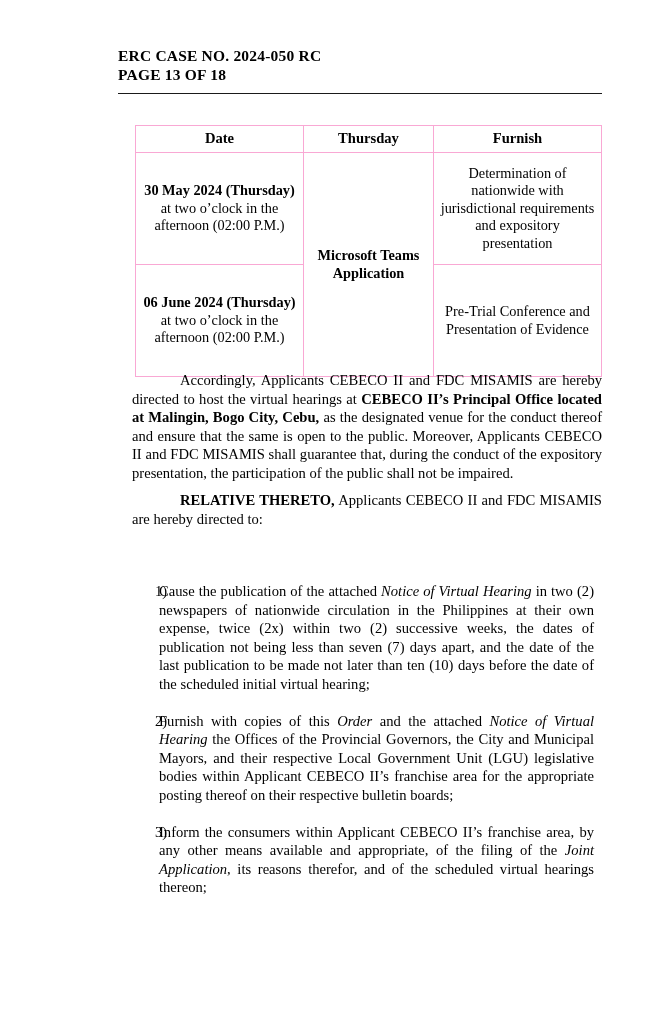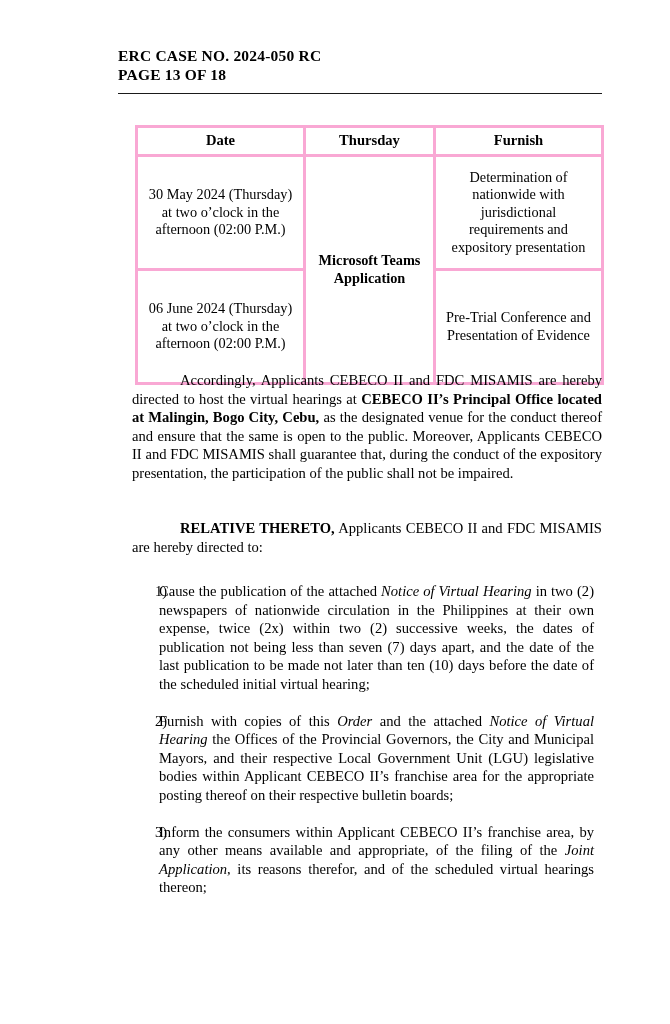--- a/index.html
+++ b/index.html
@@ -51,21 +51,21 @@
     top: 125px;
     width: 466px;
   }
   table.schedule {
     border-collapse: collapse;
     width: 466px;
     table-layout: fixed;
   }
   table.schedule th,
   table.schedule td {
-    border: 3px solid #f9a8d4;
+    border: 1px solid #f9a8d4;
     text-align: center;
     vertical-align: middle;
     padding: 3px 6px;
     font-size: 14.3px;
     line-height: 17.5px;
   }
   table.schedule th {
     font-weight: bold;
     font-size: 14.6px;
     padding: 3px 4px;
@@ -79,21 +79,21 @@
     padding: 6px 10px;
   }
   td.platform-cell {
     font-weight: bold;
     font-size: 14.8px;
     line-height: 18px;
   }
   td.activity-cell {
     padding: 4px 8px;
   }
-  .d-strong { font-weight: normal; }
+  .d-strong { font-weight: bold; }
 
   
   .body-block {
     position: absolute;
     left: 118px;
     width: 484px;
   }
   p.para {
     margin: 0 0 13px 14px;
     font-size: 14.6px;
@@ -168,21 +168,21 @@
           <td class="activity-cell">Pre-Trial Conference and Presentation of Evidence</td>
         </tr>
       </tbody>
     </table>
   </div>
 
   <div class="body-block" style="top:371px;">
     <p class="para"><span>Accordingly, Applicants CEBECO II and FDC MISAMIS are hereby directed to host the virtual hearings at </span><span class="b">CEBECO II’s Principal Office located at Malingin, Bogo City, Cebu,</span><span> as the designated venue for the conduct thereof and ensure that the same is open to the public. Moreover, Applicants CEBECO II and FDC MISAMIS shall guarantee that, during the conduct of the expository presentation, the participation of the public shall not be impaired.</span></p>
   </div>
 
-  <div class="body-block" style="top:519px;">
+  <div class="body-block" style="top:491px;">
     <p class="para"><span class="b">RELATIVE THERETO,</span><span> Applicants CEBECO II and FDC MISAMIS are hereby directed to:</span></p>
   </div>
 
   <div class="ordered-list" style="top:582px;">
 
     <div class="li-row">
       <div class="li-marker">1)</div>
       <div class="li-text"><span>Cause the publication of the attached </span><span class="i">Notice of Virtual Hearing</span><span> in two (2) newspapers of nationwide circulation in the Philippines at their own expense, twice (2x) within two (2) successive weeks, the dates of publication not being less than seven (7) days apart, and the date of the last publication to be made not later than ten (10) days before the date of the scheduled initial virtual hearing;</span></div>
     </div>
 

